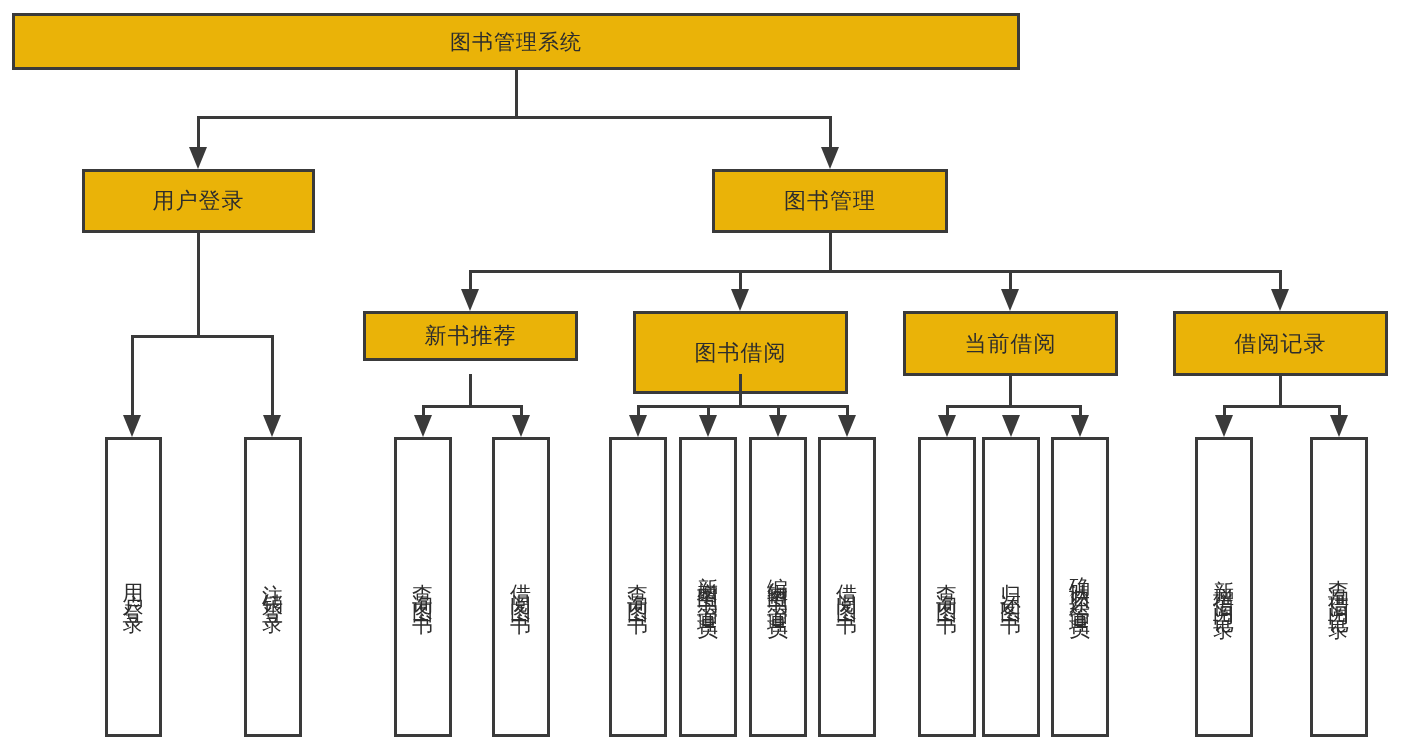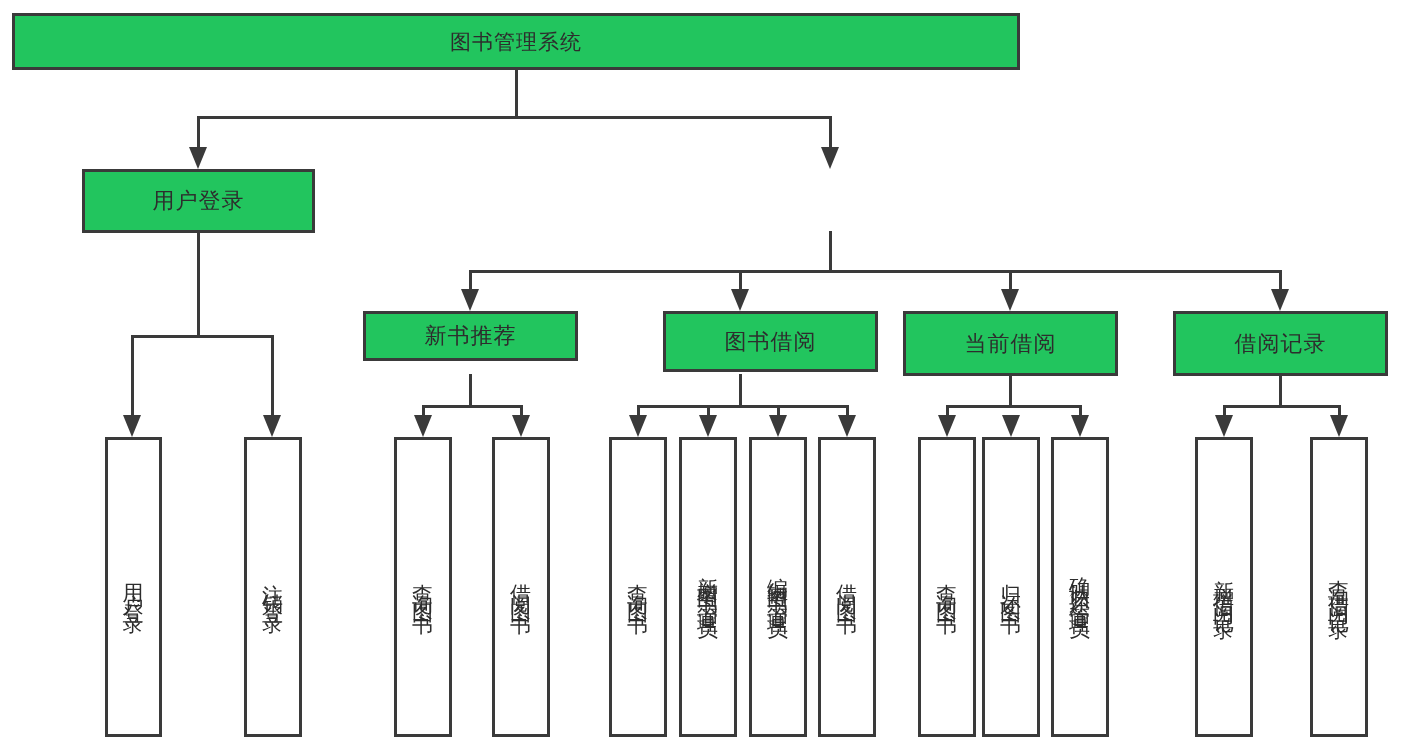--- a/index.html
+++ b/index.html
@@ -13,21 +13,21 @@
     position:relative;
     width:1405px;height:747px;
     background:var(--bg);
     overflow:hidden;
     font-family:"Liberation Sans","DejaVu Sans",sans-serif;
   }
   .node{
     position:absolute;
     box-sizing:border-box;
     border:3px solid var(--line);
-    background:#22c55e;
+    background:#eab308;
     display:flex;align-items:center;justify-content:center;
     color:var(--text);
     font-size:22px;
     letter-spacing:1px;
   }
   .vnode{
     position:absolute;
     box-sizing:border-box;
     border:3px solid var(--line);
     background:#fff;
@@ -71,20 +71,23 @@
   <div class="vline" style="left:515px;top:68px;height:50px;"></div>
   <div class="hline" style="left:197px;top:116px;width:635px;"></div>
   <div class="vline" style="left:197px;top:116px;height:34px;"></div>
   <div class="vline" style="left:829px;top:116px;height:34px;"></div>
   <div class="arrow" style="left:189px;top:147px;"></div>
   <div class="arrow" style="left:821px;top:147px;"></div>
 
   <div class="node" style="left:82px;top:169px;width:233px;height:64px;">
     <span>用户登录</span>
   </div>
+  <div class="node" style="left:712px;top:169px;width:236px;height:64px;">
+    <span>图书管理</span>
+  </div>
 
   <div class="vline" style="left:197px;top:231px;height:106px;"></div>
   <div class="hline" style="left:131px;top:335px;width:142px;"></div>
   <div class="vline" style="left:131px;top:335px;height:83px;"></div>
   <div class="vline" style="left:271px;top:335px;height:83px;"></div>
   <div class="arrow" style="left:123px;top:415px;"></div>
   <div class="arrow" style="left:263px;top:415px;"></div>
 
   <div class="vline" style="left:829px;top:231px;height:41px;"></div>
   <div class="hline" style="left:469px;top:270px;width:813px;"></div>
@@ -93,21 +96,21 @@
   <div class="vline" style="left:1009px;top:270px;height:22px;"></div>
   <div class="vline" style="left:1279px;top:270px;height:22px;"></div>
   <div class="arrow" style="left:461px;top:289px;"></div>
   <div class="arrow" style="left:731px;top:289px;"></div>
   <div class="arrow" style="left:1001px;top:289px;"></div>
   <div class="arrow" style="left:1271px;top:289px;"></div>
 
   <div class="node" style="left:363px;top:311px;width:215px;height:50px;">
     <span>新书推荐</span>
   </div>
-  <div class="node" style="left:663px;top:311px;width:215px;height:61px;">
+  <div class="node" style="left:633px;top:311px;width:215px;height:83px;">
     <span>图书借阅</span>
   </div>
   <div class="node" style="left:903px;top:311px;width:215px;height:65px;align-items:center;">
     <span>当前借阅</span>
   </div>
   <div class="node" style="left:1173px;top:311px;width:215px;height:65px;">
     <span>借阅记录</span>
   </div>
 
   <div class="vline" style="left:469px;top:374px;height:33px;"></div>

